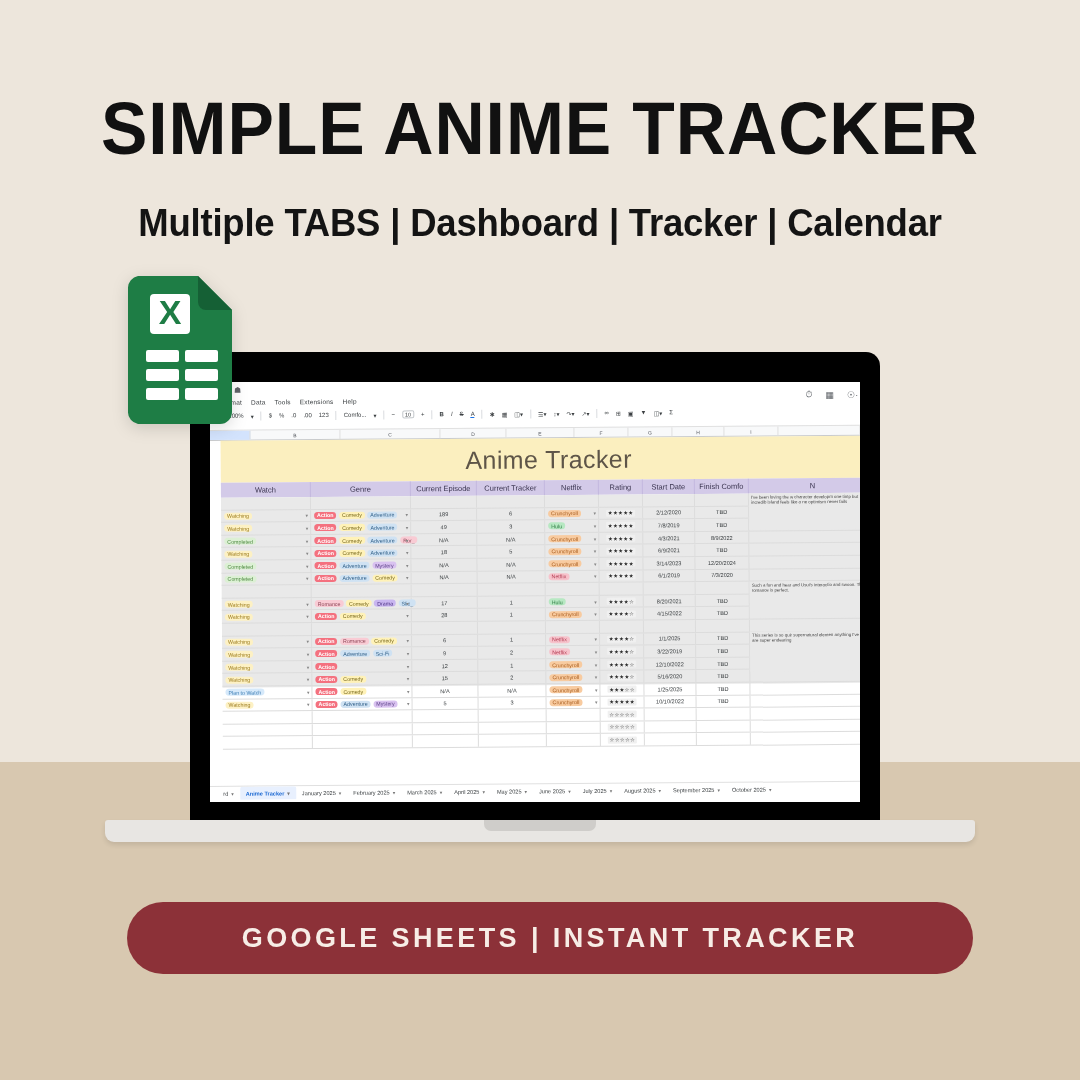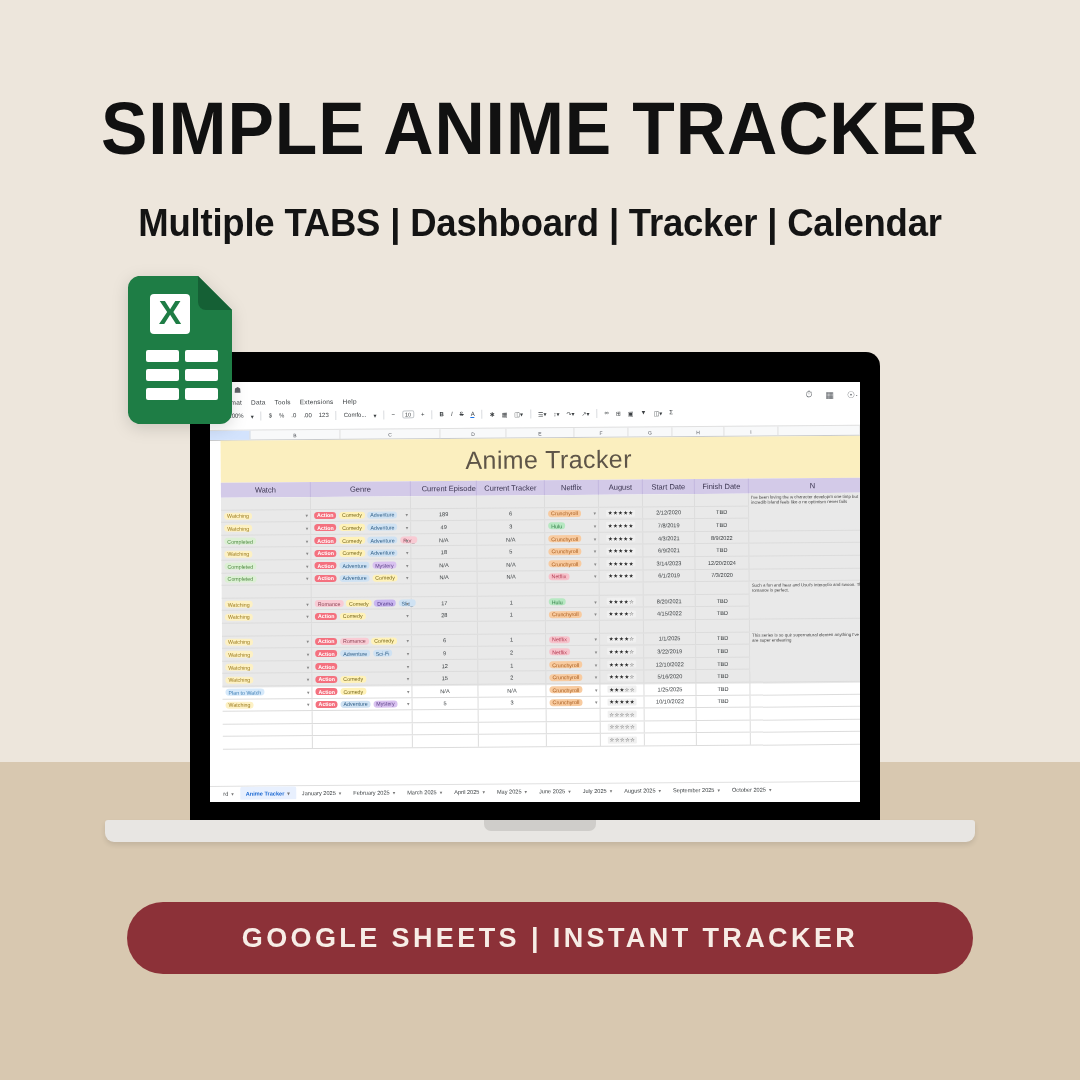--- a/index.html
+++ b/index.html
@@ -220,26 +220,26 @@
             <div class="cc" style="width: 82px;"></div>
           </div>
 
         <div class="title-band">
           <span>Anime Tracker</span>
         </div>
 
         <div class="hdr-row" id="hdrRow">
             <div class="hc" style="width: 90px;">Watch</div>
             <div class="hc" style="width: 100px;">Genre</div>
-            <div class="hc" style="width: 66px; text-align: right;">Current Episode</div>
+            <div class="hc" style="width: 66px;">Current Episode</div>
             <div class="hc" style="width: 68px;">Current Tracker</div>
             <div class="hc" style="width: 54px;">Netflix</div>
-            <div class="hc" style="width: 44px;">August</div>
+            <div class="hc" style="width: 44px;">Rating</div>
             <div class="hc" style="width: 52px;">Start Date</div>
-            <div class="hc" style="width: 54px;">Finish Date</div>
+            <div class="hc" style="width: 54px;">Finish Comfo</div>
             <div class="hc" style="width: 128px;">N</div>
           </div>
 
         <div class="grid" id="grid">
             <div class="row">
               <div class="cell pad" style="width: 90px;"></div>
               <div class="cell" style="width: 100px;"></div>
               <div class="cell ctr" style="width: 66px;"></div>
               <div class="cell ctr" style="width: 68px;"></div>
               <div class="cell pad" style="width: 54px;"></div>

